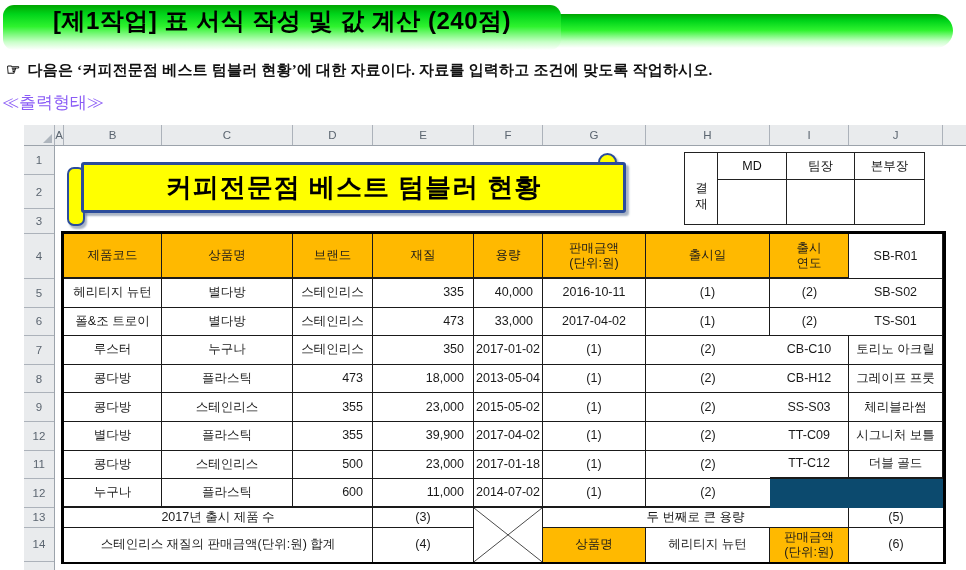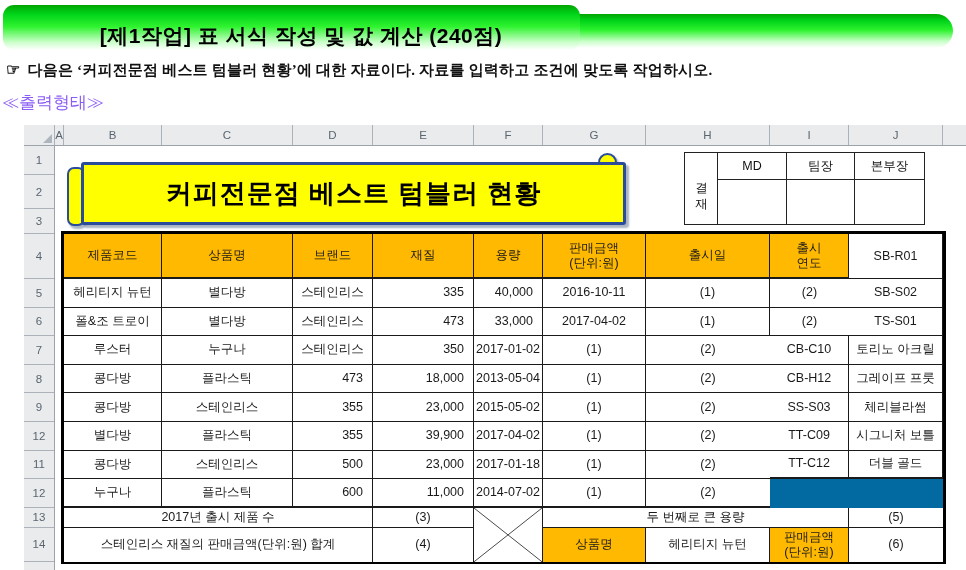--- a/index.html
+++ b/index.html
@@ -11,22 +11,22 @@
   
   #banner-bar {
     position:absolute; left:4px; top:14px; width:949px; height:34px;
     border-radius:17px;
     background:linear-gradient(180deg,#00A400 0%, #00D41A 20%, #2FF32F 48%, #C8FFC8 80%, #ffffff 100%);
   }
   #banner-pill {
     position:absolute; left:3px; top:5px; width:558px; height:45px;
     border-radius:11px;
     background:linear-gradient(180deg,#00A400 0%, #00D41A 20%, #2FF32F 48%, #C8FFC8 82%, #ffffff 100%);
-    display:flex; align-items:flex-end; justify-content:center;
-    font-size:21px; font-weight:700; color:#000; letter-spacing:0.5px;padding-left:19px;
+    display:flex; align-items:flex-start; justify-content:center;
+    font-size:24px; font-weight:700; color:#000; letter-spacing:0.5px;
   }
 
   
   #instruction {
     position:absolute; left:6px; top:60px; width:956px;
     font-family:"Liberation Serif", serif; font-weight:700;
     font-size:15px; color:#111; letter-spacing:0.2px;
   }
   #pointer { font-size:16px; margin-right:3px; }
   #output-label {
@@ -67,21 +67,21 @@
     position:absolute; left:598px; top:153px; width:15px; height:15px;
     background:var(--title-yellow); border:2px solid var(--title-border-navy);
     border-radius:50%; box-shadow:2px 2px 2px rgba(96,116,148,0.5);
   }
   #scroll-roll {
     position:absolute; left:67px; top:167px; width:14px; height:55px;
     background:var(--title-yellow); border:2px solid var(--title-border-navy);
     border-radius:7px; box-shadow:2px 3px 2px rgba(96,116,148,0.55);
   }
   #scroll-rect {
-    position:absolute; left:81px; top:162px; width:545px; height:63px;
+    position:absolute; left:81px; top:162px; width:545px; height:51px;
     background:var(--title-yellow); border:3px solid var(--title-border-navy);
     border-radius:3px; box-sizing:border-box;
     box-shadow:3px 3px 2px rgba(96,116,148,0.55);
     display:flex; align-items:center; justify-content:center;
     font-size:26px; font-weight:700; color:#000; letter-spacing:1px;
   }
 
   
   #approval {
     position:absolute; left:684px; top:152px; width:241px; height:73px;
@@ -98,21 +98,21 @@
     letter-spacing:3px; border-bottom:none; }
   .ap-last { border-right:none; }
   .ap-bottom { border-bottom:none; }
 
   
   #exam-table {
     position:absolute; left:61px; top:231px; width:885px; height:333px;
     display:grid;
     grid-template-columns:98px 131px 80px 101px 69px 103px 124px 79px 94px;
     grid-template-rows:45px repeat(8, 28.6px) 20px 33.8px;
-    border:3px solid #000; box-sizing:border-box; background:#0369a1;
+    border:3px solid #000; box-sizing:border-box; background:#0c4a6e;
   }
   .t-cell {
     box-sizing:border-box; border-right:1px solid #1a1a1a; border-bottom:1px solid #1a1a1a;
     display:flex; align-items:center; justify-content:center;
     font-size:12.5px; color:#1a1a1a; background:#fff;
     white-space:pre-line; text-align:center; line-height:1.2; overflow:hidden;
   }
   .t-hdr { background:var(--header-orange); border-bottom-width:2px; font-size:12.5px; }
   .al-r { justify-content:flex-end; padding-right:9px; }
   .lastcol { border-right:none; }

